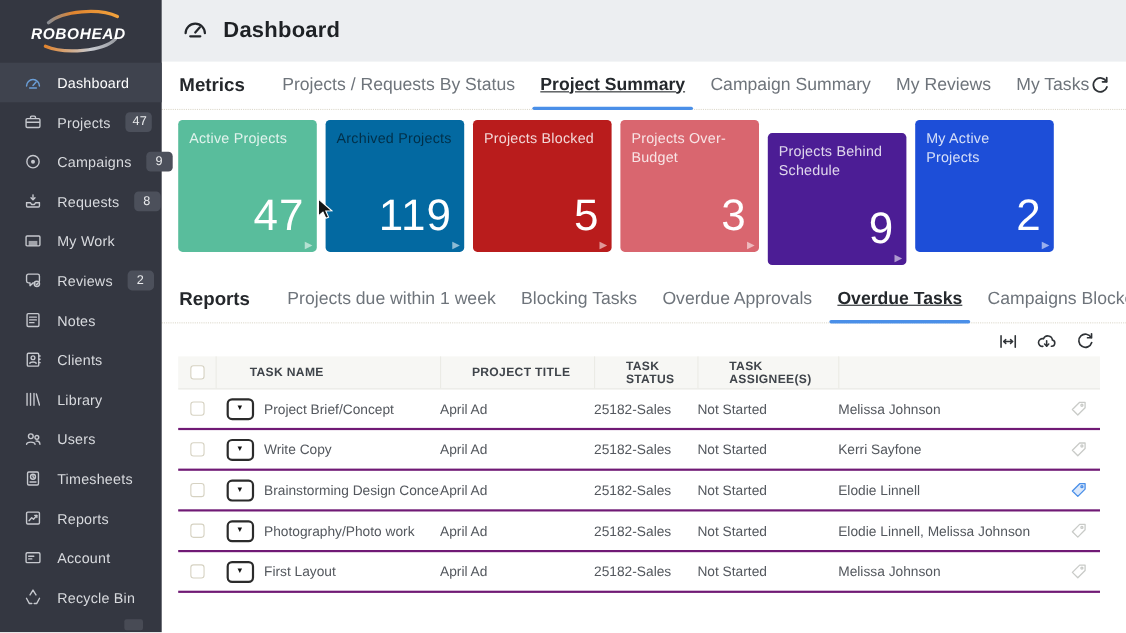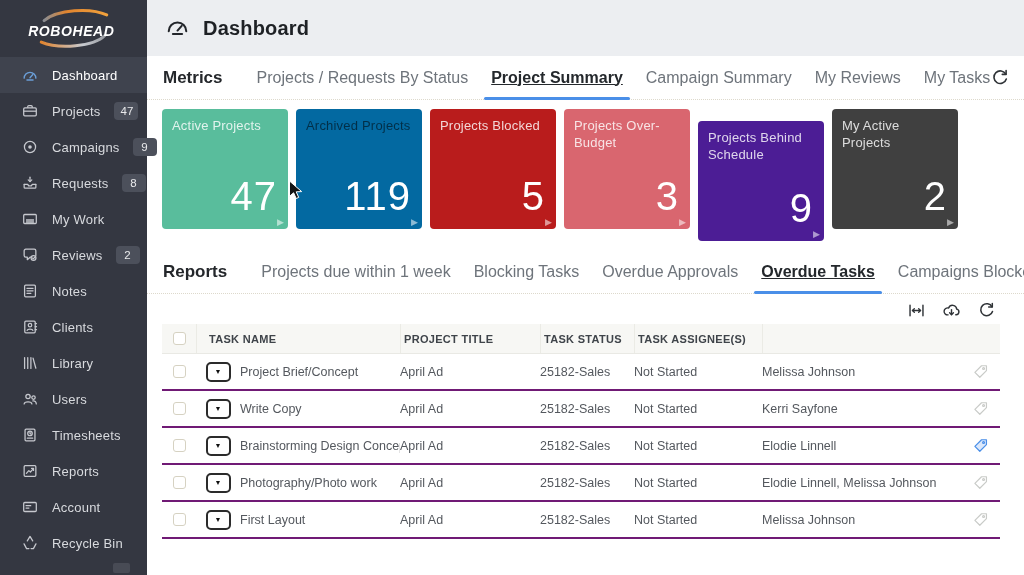--- a/index.html
+++ b/index.html
@@ -47,22 +47,22 @@
 
   
   .table-toolbar { display:flex; justify-content:flex-end; gap:16px; align-items:center; height:30px; padding:2px 28px 0 0; color:#2f3337; }
   .table-toolbar svg { width:19px; height:19px; }
 
   
   .table { margin:0 24px 0 15px; }
   .thead { display:grid; grid-template-columns:34px 204px 140px 94px 128px 1fr 40px;
            height:30px; align-items:center; background:#f7f7f4; border-bottom:1px solid #e9e9e4; }
   .thead .hcell { font-size:11px; font-weight:700; color:#3f444a; letter-spacing:.3px;
-                  border-left:1px solid #ebebe5; height:100%; display:flex; align-items:center; padding-left:3px; }
-  .thead .hcell.first { padding-left:12px; }
+                  border-left:1px solid #ebebe5; height:100%; display:flex; align-items:center; padding-left:28px; }
+  .thead .hcell.first { padding-left:30px; }
   .trow { display:grid; grid-template-columns:34px 44px 160px 140px 94px 128px 1fr 40px;
           height:37px; align-items:center; border-bottom:2px solid #701a75; font-size:12.5px; color:#54585e; }
   .cb-cell { display:flex; justify-content:center; align-items:center; }
   .checkbox { width:13px; height:13px; border:1px solid #d6d2c2; border-radius:3px; background:#fff; cursor:pointer; }
   .caret-btn { width:25px; height:20px; border:2px solid #2b2b2b; border-radius:5px; background:#fff;
                display:flex; align-items:center; justify-content:center; font-size:7px; color:#111; cursor:pointer; }
   .cell { padding-right:6px; white-space:nowrap; overflow:hidden; }
   .tag-cell { display:flex; justify-content:center; }
   .tag-cell svg { width:17px; height:17px; color:#c9cbc8; }
   .tag-cell.hl svg { color:#4a8fe8; }
@@ -310,21 +310,21 @@
           <div class="card" style="background: rgb(217, 102, 111);">
     <div class="card-label">Projects Over-Budget</div>
     <div class="card-value">3</div>
     <div class="card-arrow">▶</div>
   </div>
           <div class="card" style="background: #4c1d95; margin-top: 12px;">
     <div class="card-label">Projects Behind Schedule</div>
     <div class="card-value">9</div>
     <div class="card-arrow">▶</div>
   </div>
-          <div class="card" style="background: #404040;">
+          <div class="card" style="background: #1d4ed8;">
     <div class="card-label">My Active Projects</div>
     <div class="card-value">2</div>
     <div class="card-arrow">▶</div>
   </div>
         </div>
     </section>
 
     <section>
       <div class="section-row" style="margin-top:9px;">
         <h2 class="section-heading">Reports</h2>

